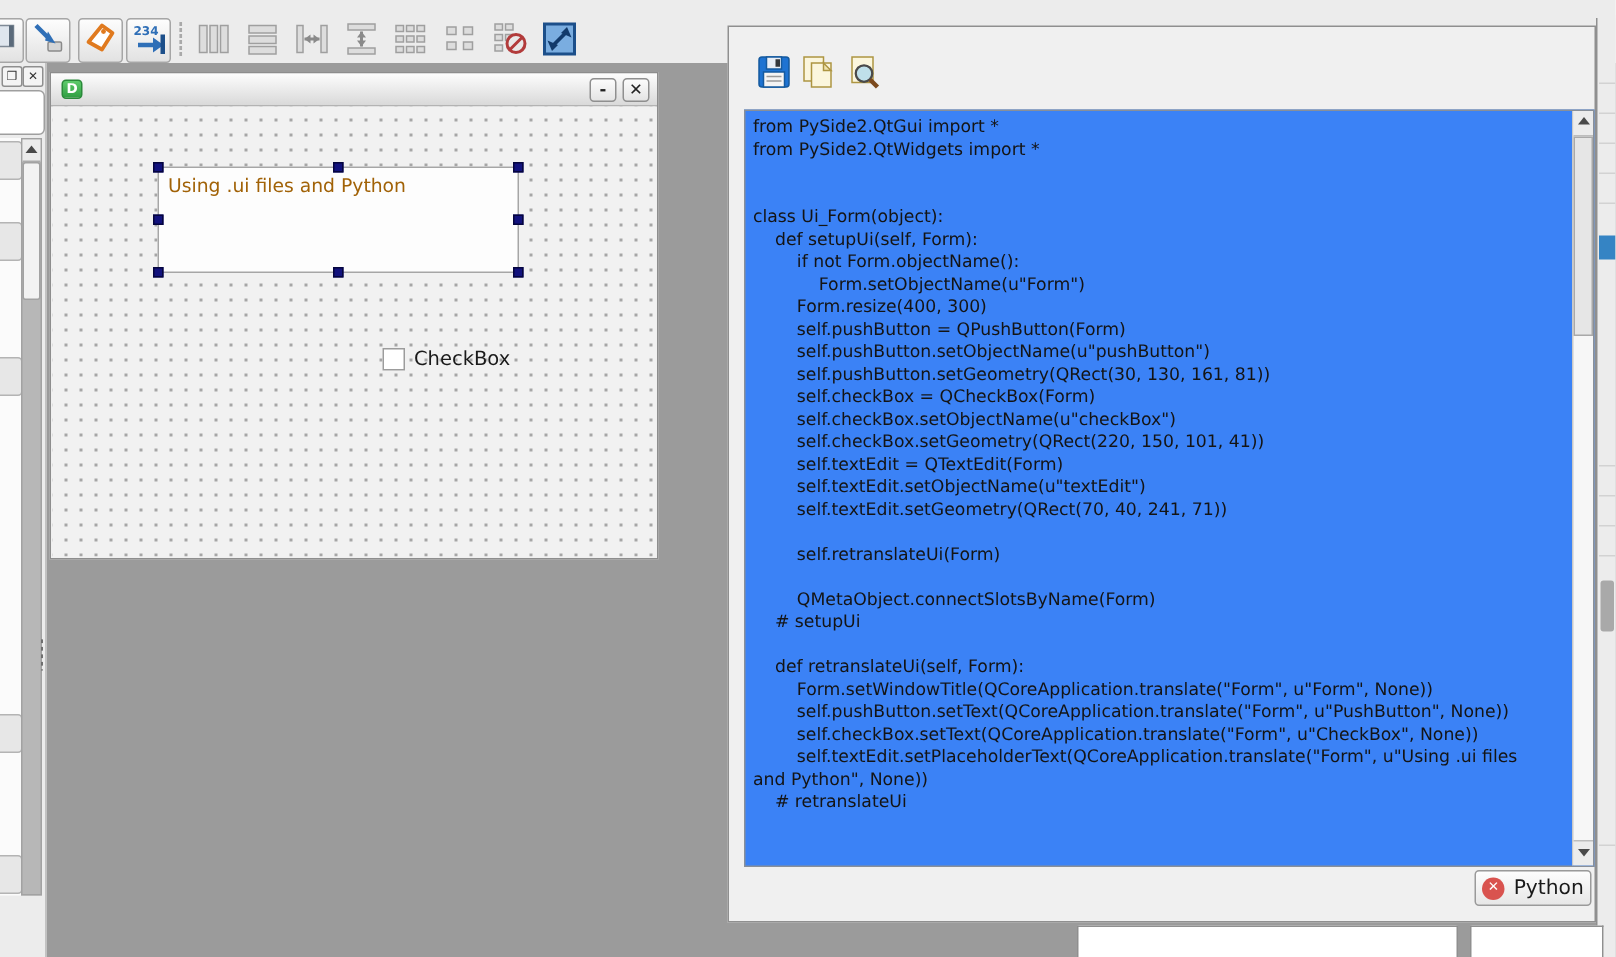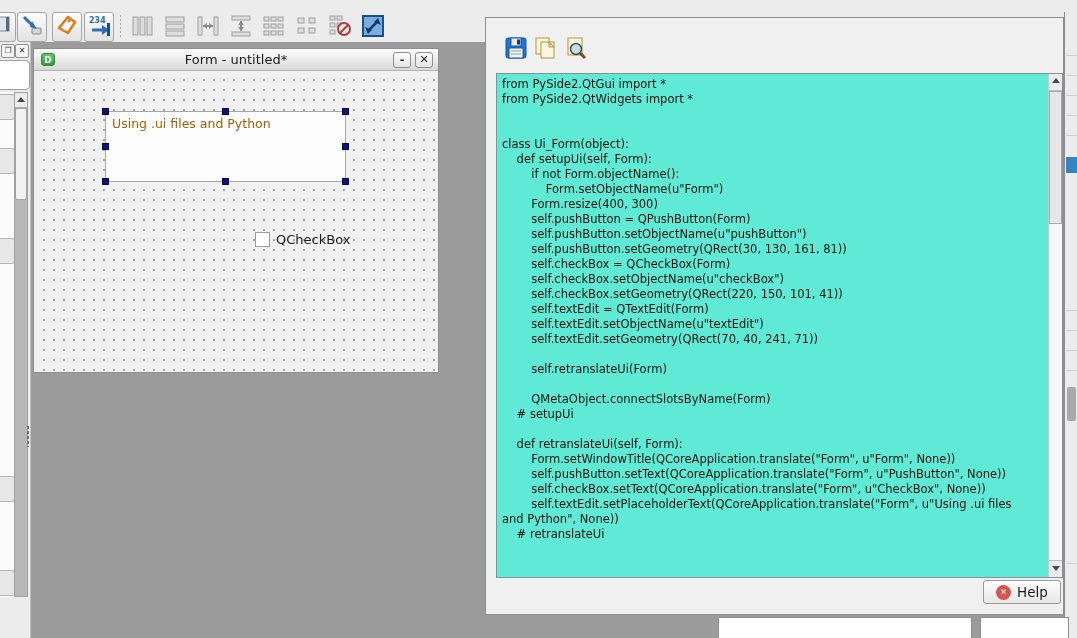--- a/index.html
+++ b/index.html
@@ -53,21 +53,21 @@
   .handle{position:absolute;width:7px;height:7px;background:#12127d;border:1px solid #05053f;box-sizing:border-box;}
   .fw-pushbtn{position:absolute;left:30px;top:130px;width:161px;height:81px;background:linear-gradient(#fafafa,#ebebeb);
               border:1px solid #a2a2a2;border-radius:2px;box-sizing:border-box;display:flex;align-items:center;justify-content:center;
               font-size:13px;color:#1a1a1a;}
   .fw-checkbox{position:absolute;left:220px;top:158px;height:20px;display:flex;align-items:center;font-size:13px;color:#1a1a1a;}
   .cb-ind{width:13px;height:13px;background:#fff;border:1px solid #9c9c9c;margin-right:6px;}
 
   
   .code-dialog{left:485px;top:17px;width:579px;height:598px;background:#f0f0f0;border:1px solid #8f8f8f;box-sizing:border-box;}
   .cd-toolbtn{position:absolute;top:18px;width:26px;height:26px;}
-  .code-area{position:absolute;left:10px;top:55px;width:567px;height:505px;background:#5eead4;
+  .code-area{position:absolute;left:10px;top:55px;width:567px;height:505px;background:#3b82f6;
              border:1px solid #888f99;box-sizing:border-box;overflow:hidden;}
   .code-text{position:absolute;left:5px;top:3px;width:540px;font-size:11.5px;line-height:15px;color:#141414;
              white-space:pre;font-family:"DejaVu Sans","Liberation Sans",sans-serif;}
   .v-scroll{position:absolute;right:0;top:0;width:14px;height:503px;background:#f7f7f7;border-left:1px solid #c9c9c9;box-sizing:border-box;}
   .vs-btn{position:absolute;left:0;width:13px;height:16px;background:#ececec;}
   .vs-thumb{position:absolute;left:0;top:17px;width:13px;height:133px;background:#e6e6e6;border:1px solid #a9a9a9;box-sizing:border-box;}
   .close-btn{position:absolute;right:2px;bottom:10px;width:78px;height:24px;border:1px solid #9a9a9a;border-radius:3px;
              background:linear-gradient(#fdfdfd,#e7e7e7);display:flex;align-items:center;justify-content:center;gap:6px;
              font-size:13.5px;color:#1a1a1a;box-sizing:border-box;}
   .close-ico{width:15px;height:15px;border-radius:50%;background:#d9534f;color:#fff;font-size:9px;font-weight:bold;
@@ -234,38 +234,37 @@
           <div class="tri-up"></div>
         </div>
       <div class="wb-thumb"></div>
     </div>
   </div>
   <div class="abs splitter-dots"></div>
 
   <div class="abs form-win">
     <div class="form-titlebar">
       <div class="d-badge">D</div>
-      <div class="form-title">Form - untitled*</div>
       <div class="cap-btn" style="right:27px;">-</div>
       <div class="cap-btn" style="right:5px;">✕</div>
     </div>
     <div class="form-body">
       <div class="fw-textedit">Using .ui files and Python</div>
 
       <div class="handle" style="left:67px;top:37px;"></div>
       <div class="handle" style="left:187px;top:37px;"></div>
       <div class="handle" style="left:307px;top:37px;"></div>
       <div class="handle" style="left:67px;top:72px;"></div>
       <div class="handle" style="left:307px;top:72px;"></div>
       <div class="handle" style="left:67px;top:107px;"></div>
       <div class="handle" style="left:187px;top:107px;"></div>
       <div class="handle" style="left:307px;top:107px;"></div>
       <div class="fw-checkbox">
         <span class="cb-ind"></span>
-        <span>QCheckBox</span>
+        <span>CheckBox</span>
       </div>
     </div>
   </div>
 
   <div class="abs code-dialog">
     <div class="cd-toolbtn" style="left:18px;">
       <svg width="24" height="24" viewBox="0 0 24 24">
           <rect x="2" y="2" width="20" height="20" rx="2" fill="#1e73d2" stroke="#155a9e"></rect>
           <rect x="7" y="2" width="10" height="8" fill="#e8eef6" stroke="#155a9e"></rect>
           <rect x="13" y="3.5" width="3" height="5" fill="#33373b"></rect>
@@ -327,21 +326,21 @@
           </div>
         <div class="vs-thumb"></div>
         <div class="vs-btn" style="bottom:0;border-top:1px solid #bdbdbd;">
             <div class="tri-down"></div>
           </div>
       </div>
     </div>
 
     <div class="close-btn">
       <span class="close-ico">✕</span>
-      <span>Help</span>
+      <span>Python</span>
     </div>
   </div>
 
   <div class="abs right-sliver">
     <div class="rs-line" style="top:43px;"></div>
     <div class="rs-line" style="top:63px;"></div>
     <div class="rs-line" style="top:83px;"></div>
     <div class="rs-line" style="top:103px;"></div>
     <div class="rs-line" style="top:123px;"></div>
     <div class="rs-blue"></div>

